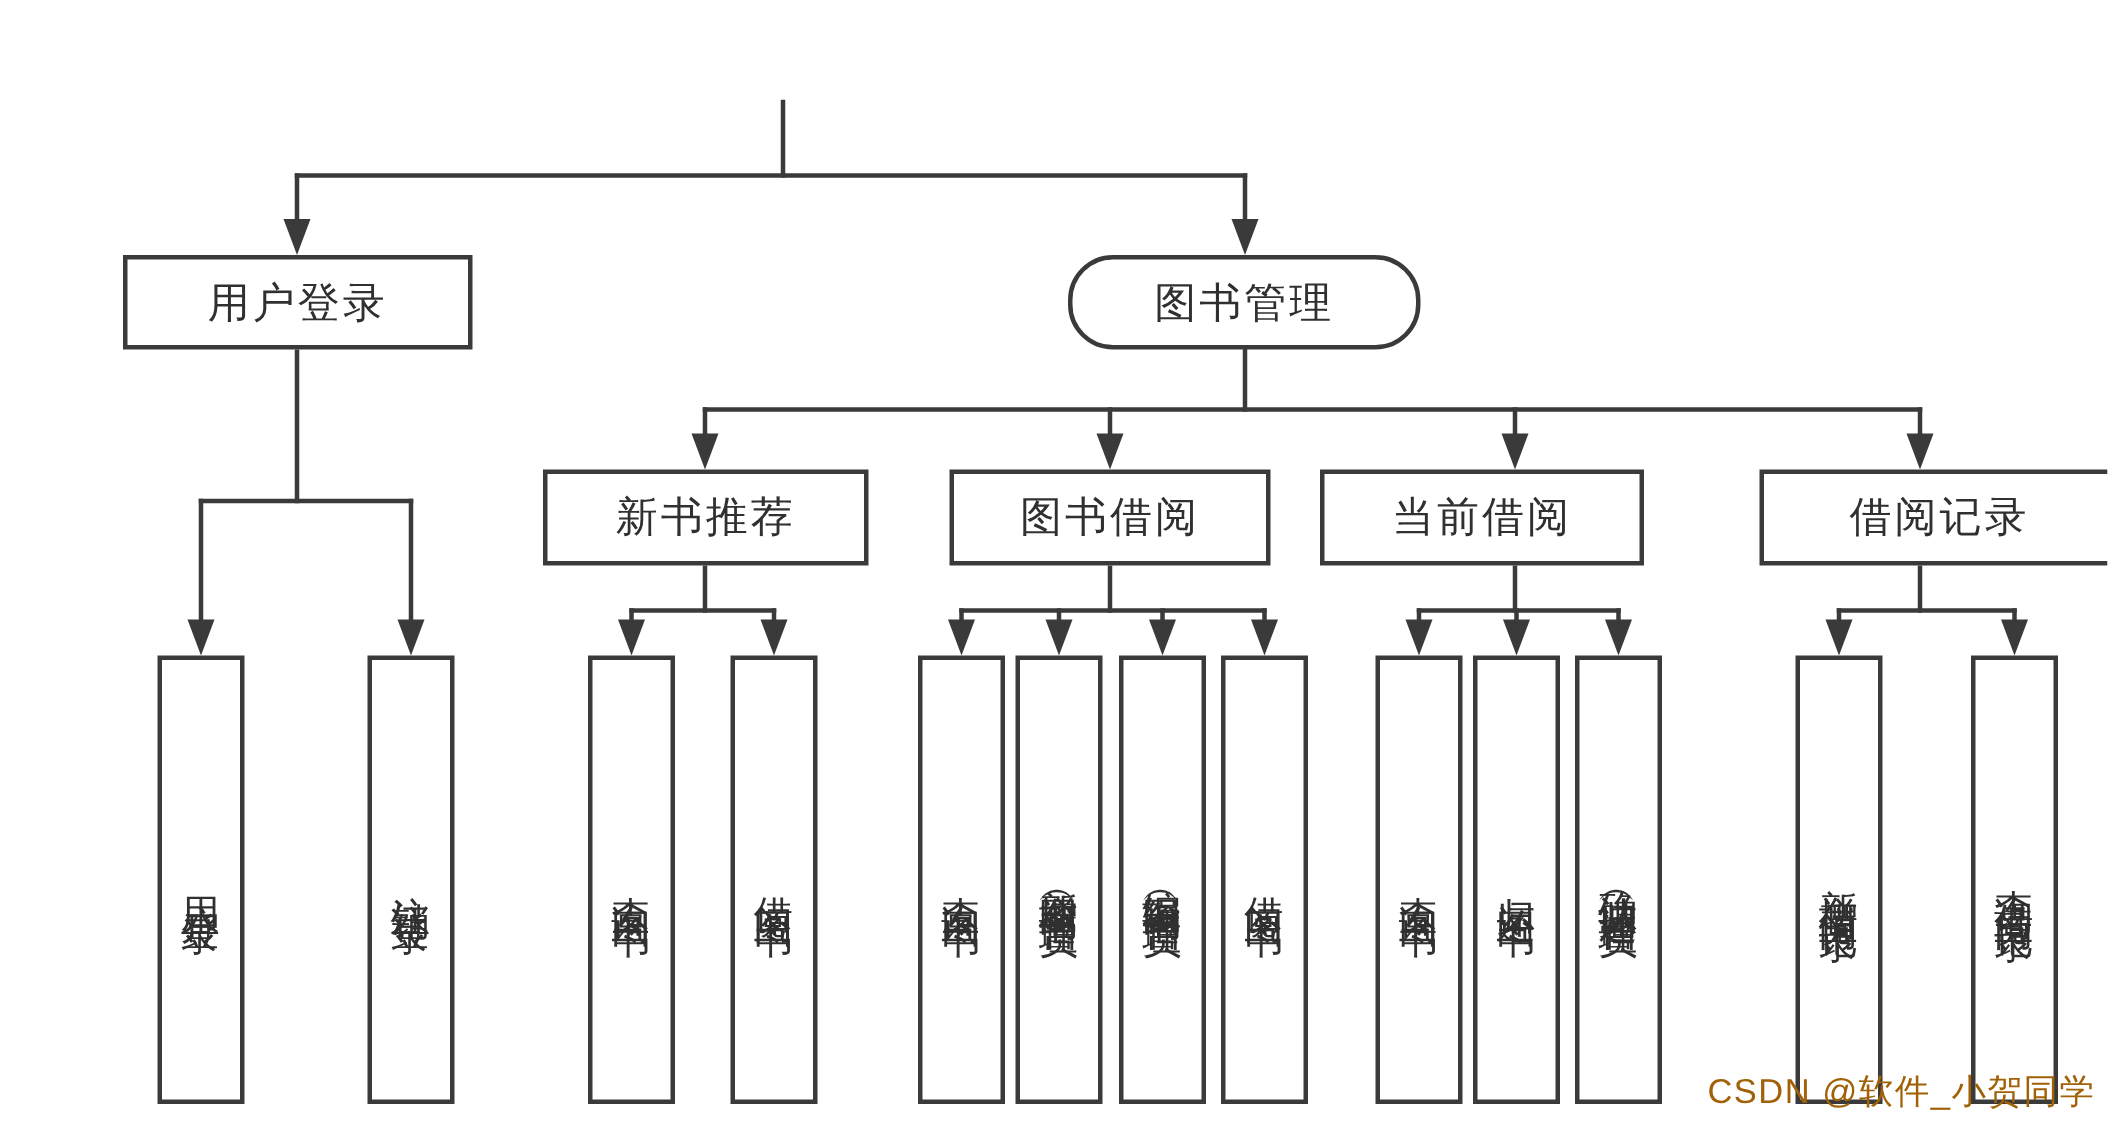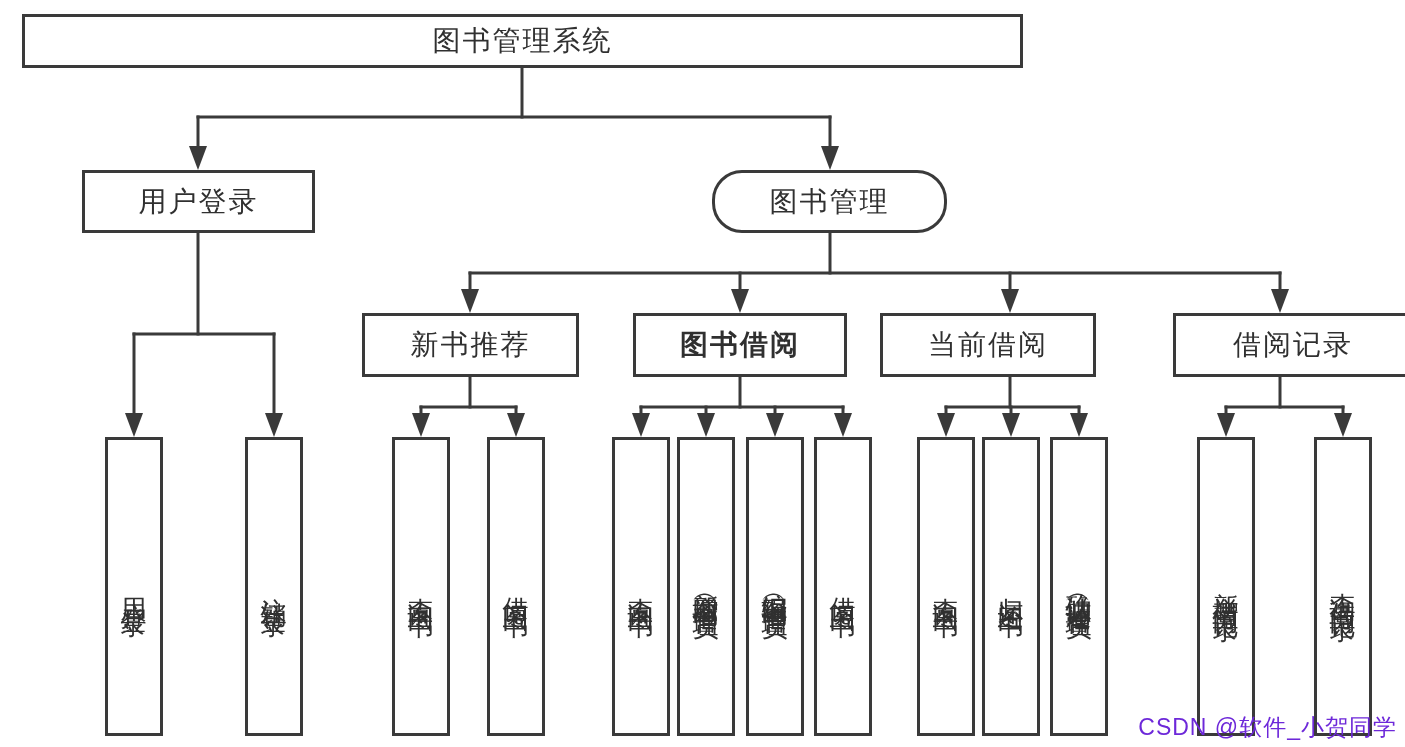--- a/index.html
+++ b/index.html
@@ -102,35 +102,32 @@
       <line x1="1011" y1="407" x2="1011" y2="417" stroke="#3a3a3a" stroke-width="3" stroke-linecap="square"></line>
       <polygon points="1002,413 1020,413 1011,437" fill="#3a3a3a"></polygon>
       <line x1="1079" y1="407" x2="1079" y2="417" stroke="#3a3a3a" stroke-width="3" stroke-linecap="square"></line>
       <polygon points="1070,413 1088,413 1079,437" fill="#3a3a3a"></polygon>
       <line x1="1226" y1="407" x2="1226" y2="417" stroke="#3a3a3a" stroke-width="3" stroke-linecap="square"></line>
       <polygon points="1217,413 1235,413 1226,437" fill="#3a3a3a"></polygon>
       <line x1="1343" y1="407" x2="1343" y2="417" stroke="#3a3a3a" stroke-width="3" stroke-linecap="square"></line>
       <polygon points="1334,413 1352,413 1343,437" fill="#3a3a3a"></polygon>
     </svg>
 
-  <div class="node" style="left: 22px; top: 14px; width: 1001px; height: 54px; border-color: rgb(58, 58, 58); color: rgb(48, 48, 48);">
-    <span class="h-label">图书管理系统</span>
-  </div>
 
   <div class="node" style="left: 82px; top: 170px; width: 233px; height: 63px; border-color: rgb(58, 58, 58); color: rgb(48, 48, 48);">
     <span class="h-label">用户登录</span>
   </div>
   <div class="node" style="left: 712px; top: 170px; width: 235px; height: 63px; border-color: rgb(58, 58, 58); color: rgb(48, 48, 48); border-radius: 30px;">
     <span class="h-label">图书管理</span>
   </div>
 
   <div class="node" style="left: 362px; top: 313px; width: 217px; height: 64px; border-color: rgb(58, 58, 58); color: rgb(48, 48, 48);">
     <span class="h-label">新书推荐</span>
   </div>
-  <div class="node" style="left: 633px; top: 313px; width: 214px; height: 64px; border-color: rgb(58, 58, 58); color: rgb(48, 48, 48); font-weight: bold;">
+  <div class="node" style="left: 633px; top: 313px; width: 214px; height: 64px; border-color: rgb(58, 58, 58); color: rgb(48, 48, 48);">
     <span class="h-label">图书借阅</span>
   </div>
   <div class="node" style="left: 880px; top: 313px; width: 216px; height: 64px; border-color: rgb(58, 58, 58); color: rgb(48, 48, 48);">
     <span class="h-label">当前借阅</span>
   </div>
   <div class="node" style="left: 1173px; top: 313px; width: 240px; height: 64px; border-color: rgb(58, 58, 58); color: rgb(48, 48, 48);">
     <span class="h-label">借阅记录</span>
   </div>
 
   <div class="node leaf" style="left: 105px; top: 437px; width: 58px; height: 299px; border-color: rgb(58, 58, 58); color: rgb(48, 48, 48);">
@@ -170,14 +167,14 @@
     <span class="v-label">确认归还（管理员）</span>
   </div>
 
   <div class="node leaf" style="left: 1197px; top: 437px; width: 58px; height: 299px; border-color: rgb(58, 58, 58); color: rgb(48, 48, 48);">
     <span class="v-label">新增借阅记录</span>
   </div>
   <div class="node leaf" style="left: 1314px; top: 437px; width: 58px; height: 299px; border-color: rgb(58, 58, 58); color: rgb(48, 48, 48);">
     <span class="v-label">查询借阅记录</span>
   </div>
 
-  <div class="watermark" style="color: #6d28d9; margin-top: 48px;">CSDN @软件_小贺同学</div>
+  <div class="watermark" style="color: #a16207; margin-top: 48px;">CSDN @软件_小贺同学</div>
 </div>
 
 </body></html>

